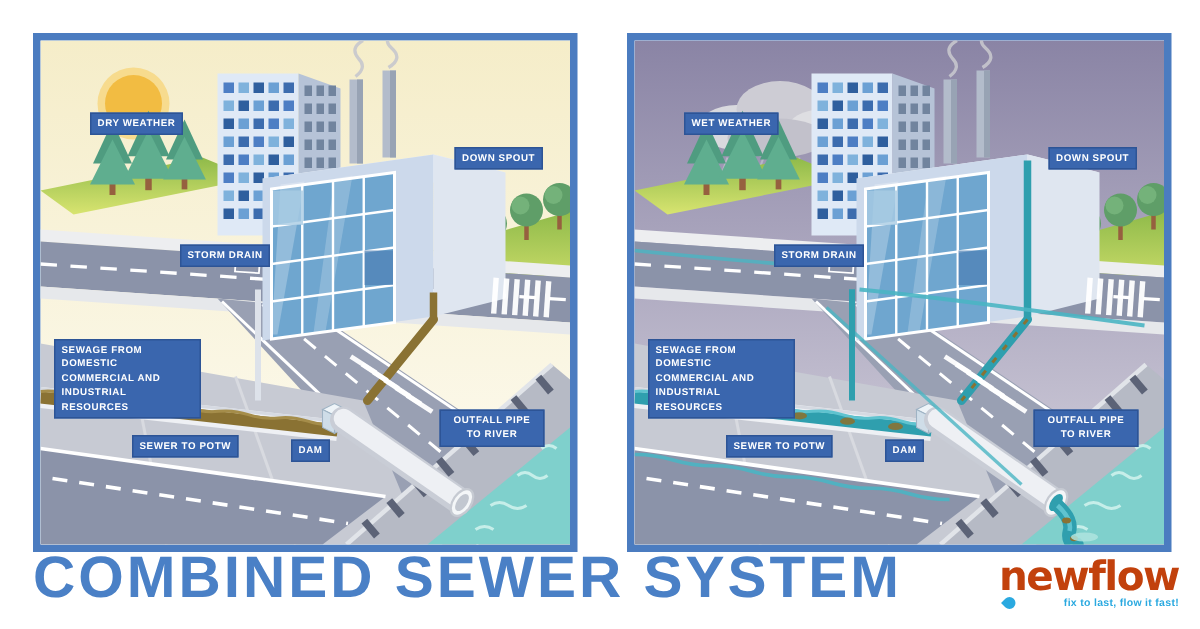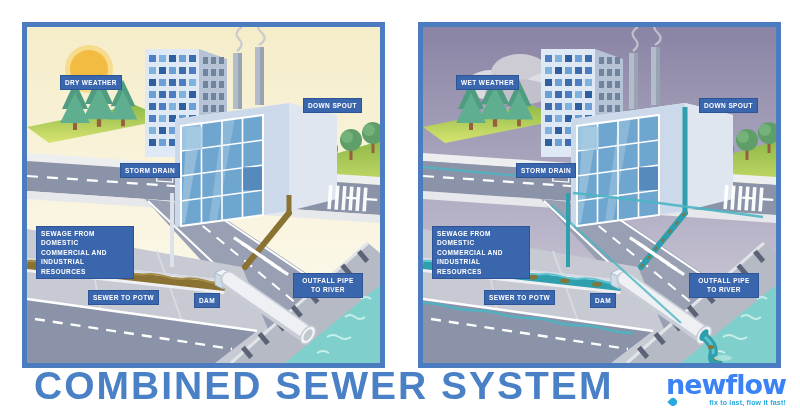--- a/index.html
+++ b/index.html
@@ -15,25 +15,25 @@
        white-space:nowrap;z-index:5;}
   .lbl--wrap{white-space:normal;}
   .lbl--center{text-align:center;}
   .lbl-weather{left:33px;top:48px;}
   .lbl-downspout{left:276px;top:71px;}
   .lbl-stormdrain{left:93px;top:136px;}
   .lbl-sewage{left:9px;top:199px;width:88px;}
   .lbl-potw{left:61px;top:263px;}
   .lbl-dam{left:167px;top:266px;}
   .lbl-outfall{left:266px;top:246px;width:60px;}
-  .title{position:absolute;left:34px;top:366px;font-size:39px;font-weight:bold;
+  .title{position:absolute;left:22px;top:366px;font-size:39px;font-weight:bold;
          color:#4a80c6;letter-spacing:2px;line-height:1;}
   .brand{position:absolute;right:14px;top:371px;text-align:right;}
   .brand-name{position:relative;display:inline-block;font-family:"DejaVu Sans",sans-serif;
-         font-weight:bold;font-size:27px;line-height:1;color:#3b82f6;letter-spacing:-1px;}
+         font-weight:bold;font-size:27px;line-height:1;color:#c2410c;letter-spacing:-1px;}
   .drop{position:absolute;left:3px;top:27px;width:8px;height:8px;background:#2aa9e0;
          border-radius:0 50% 50% 50%;transform:rotate(-45deg);}
   .brand-tagline{font-size:7px;font-weight:bold;color:#2aa9e0;margin-top:1px;letter-spacing:.2px;}
 </style>
 </head>
 <body>
 
 <div class="stage">
 
   <div class="panel panel--dry">

